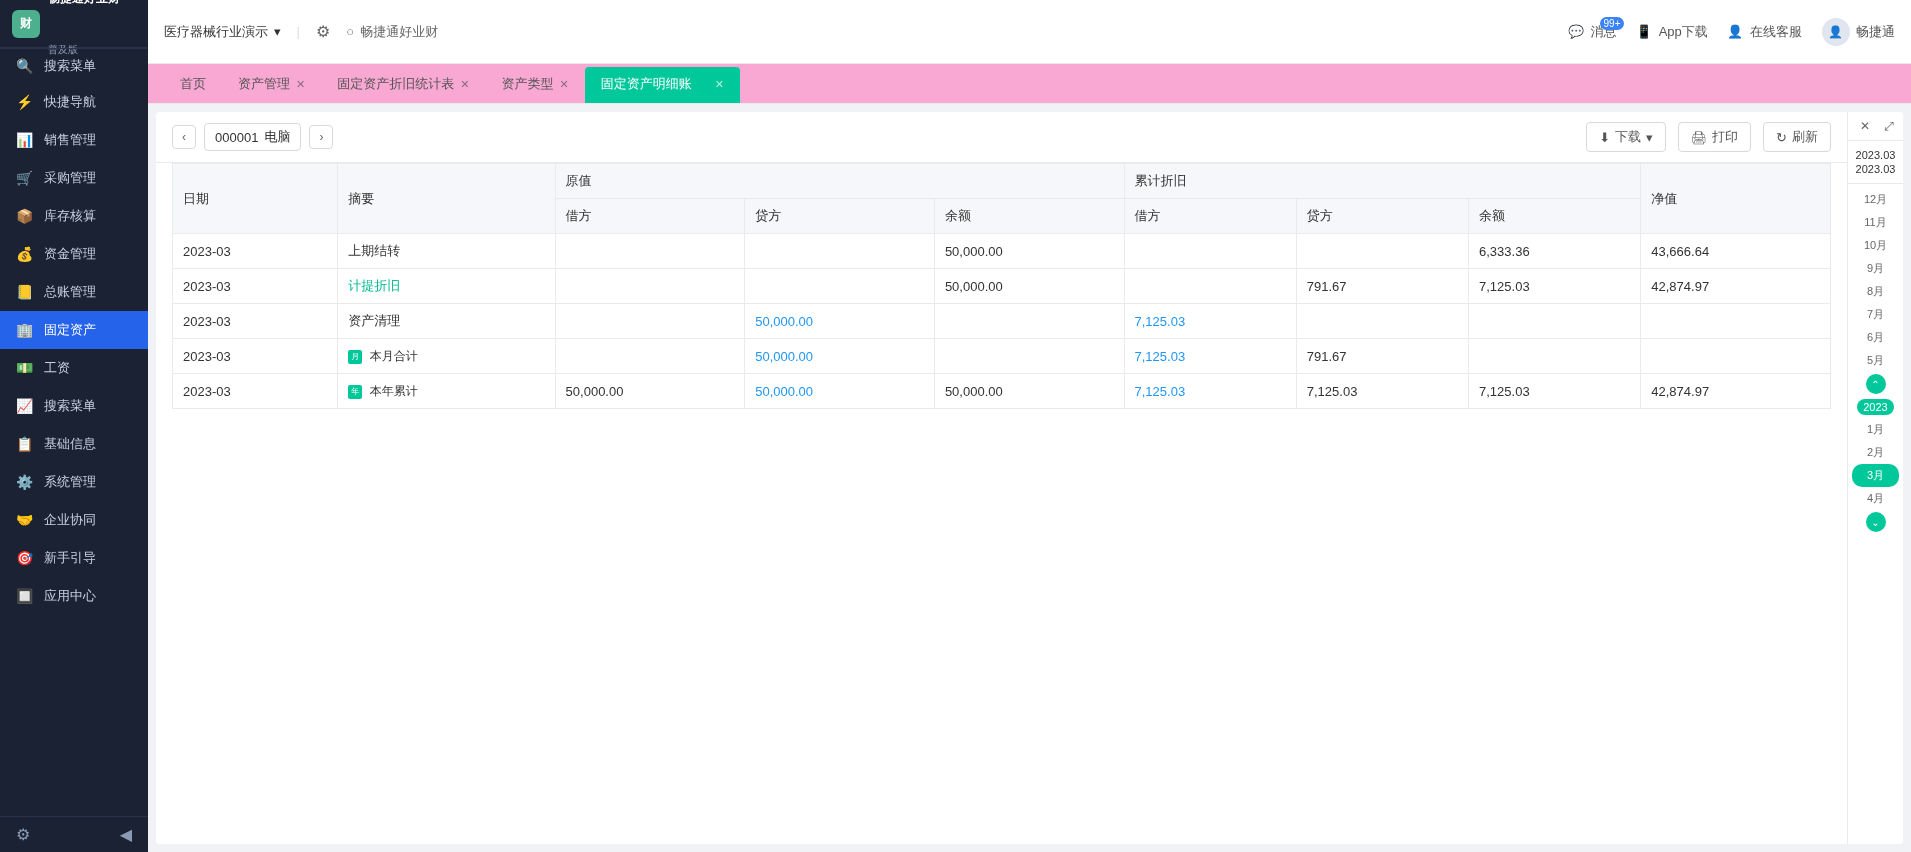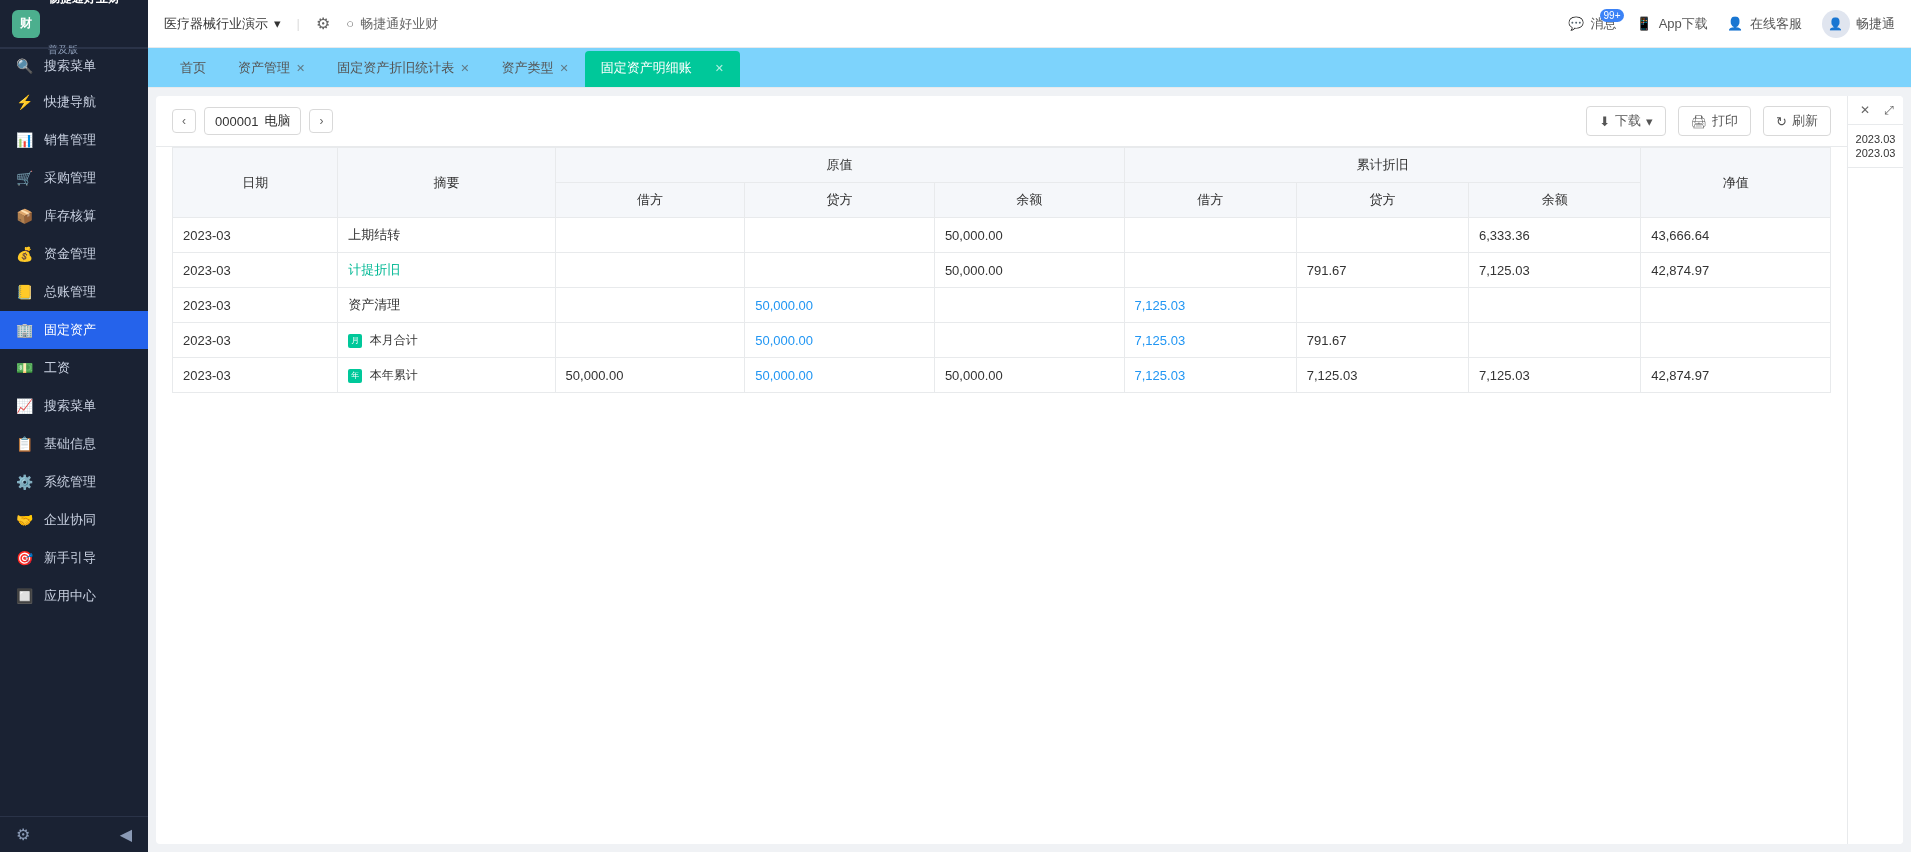--- a/index.html
+++ b/index.html
@@ -65,21 +65,21 @@
       flex: 1;
       display: flex;
       flex-direction: column;
       overflow: hidden;
       background: #f0f2f5;
     }
 
     
     .topbar {
       background: #fff;
-      height: 48px;
+      height: 64px;
       display: flex;
       align-items: center;
       padding: 0 16px;
       border-bottom: 1px solid #e8eaec;
       flex-shrink: 0;
       gap: 16px;
     }
     .topbar-project {
       display: flex;
       align-items: center;
@@ -137,21 +137,21 @@
       border-radius: 50%;
       display: flex;
       align-items: center;
       justify-content: center;
       font-size: 12px;
       color: #888;
     }
 
     
     .tabbar {
-      background: #7dd3fc;
+      background: #f9a8d4;
       height: 40px;
       display: flex;
       align-items: flex-end;
       padding: 0 16px;
       border-bottom: 1px solid #e8eaec;
       flex-shrink: 0;
       gap: 0;
       text-align: center;
     }
     .tab {
@@ -245,21 +245,21 @@
       padding: 0 16px 16px;
     }
     table {
       width: 100%;
       border-collapse: collapse;
       font-size: 13px;
     }
     thead th {
       background: #f5f7fa;
       padding: 8px 10px;
-      text-align: center;
+      text-align: left;
       border: 1px solid #e8eaec;
       color: #333;
       font-weight: 500;
       white-space: nowrap;
     }
     tbody td {
       padding: 8px 10px;
       border: 1px solid #e8eaec;
       color: #333;
       white-space: nowrap;
@@ -621,15 +621,32 @@
 
     <div class="right-panel">
       <div class="panel-controls">
         <span class="panel-ctrl-btn">✕</span>
         <span class="panel-ctrl-btn">⤢</span>
       </div>
       <div class="right-panel-header">
         <div>2023.03</div>
         <div>2023.03</div>
       </div>
+      <div class="timeline" id="timeline-container">
+          <div class="month-item">12月</div>
+          <div class="month-item">11月</div>
+          <div class="month-item">10月</div>
+          <div class="month-item">9月</div>
+          <div class="month-item">8月</div>
+          <div class="month-item">7月</div>
+          <div class="month-item">6月</div>
+          <div class="month-item">5月</div>
+          <div class="scroll-indicator">⌃</div>
+          <div class="year-label"><span class="year-badge">2023</span></div>
+          <div class="month-item">1月</div>
+          <div class="month-item">2月</div>
+          <div class="month-item active">3月</div>
+          <div class="month-item">4月</div>
+          <div class="scroll-indicator">⌄</div>
+        </div>
     </div>
   </div>
 </div>
 
 </body></html>

